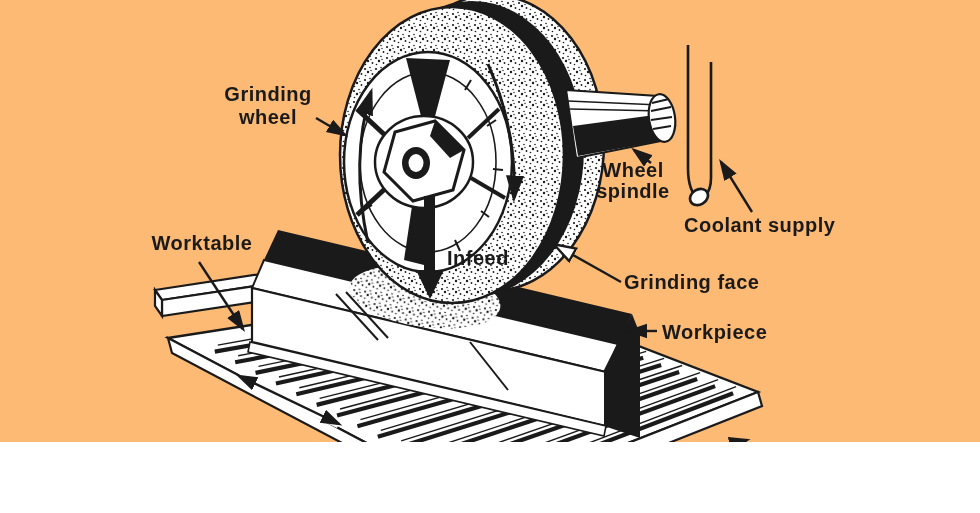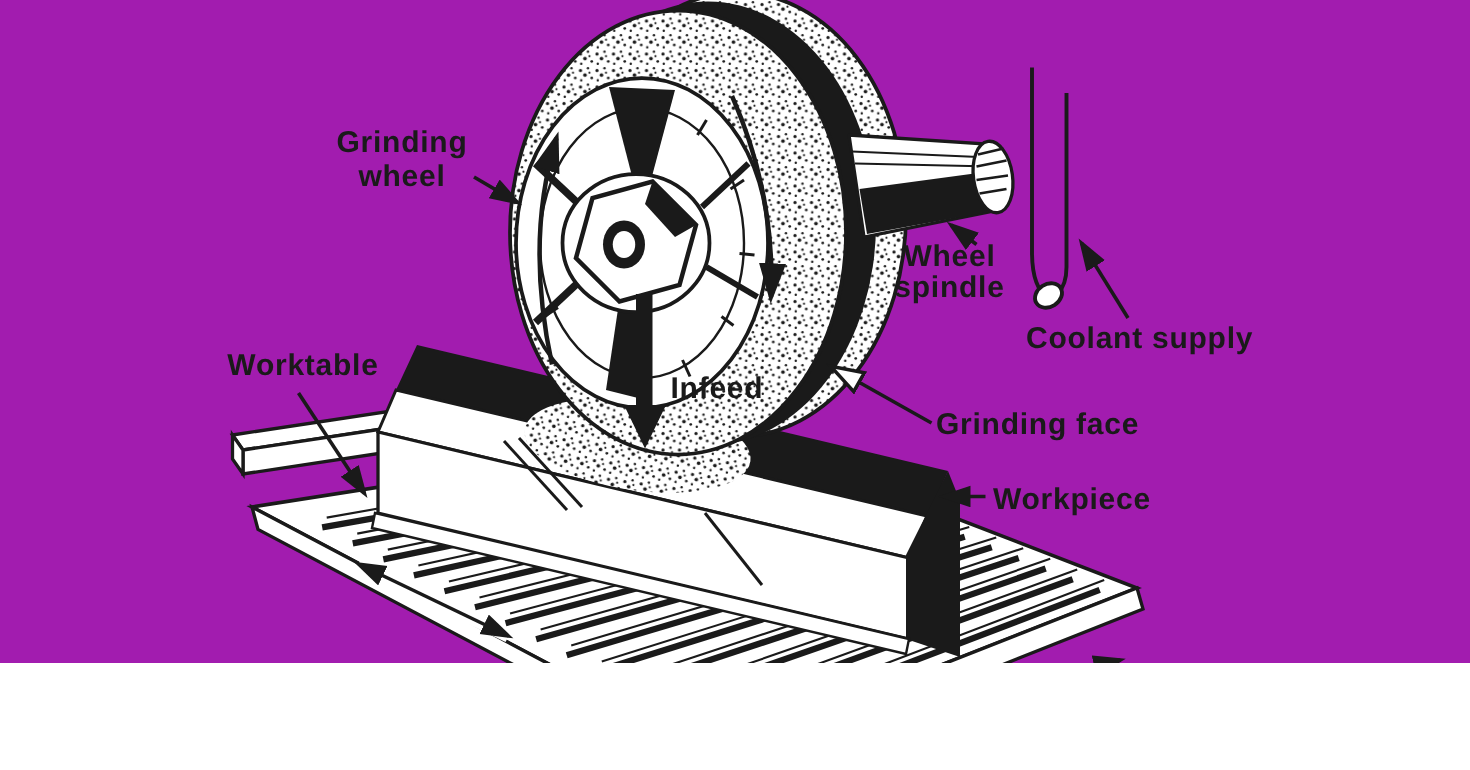--- a/index.html
+++ b/index.html
@@ -1,16 +1,16 @@
 <!DOCTYPE html>
 <html><head>
 <meta charset="utf-8">
 <style>
   html,body{margin:0;padding:0;background:#ffffff;}
-  .stage{position:relative;width:980px;height:442px;background:#a21caf;overflow:hidden;text-decoration:underline;}
+  .stage{position:relative;width:980px;height:442px;background:#fdba74;overflow:hidden;text-decoration:underline;}
   svg{display:block;}
   .lbl{font-family:"Liberation Sans", sans-serif;font-weight:bold;font-size:20px;fill:#1a1a1a;letter-spacing:0.5px;}
   .ink{stroke:#1a1a1a;}
 </style>
 </head>
 <body>
 
 <div class="stage">
 <svg width="980" height="513" viewBox="0 0 980 513">
   <defs>

